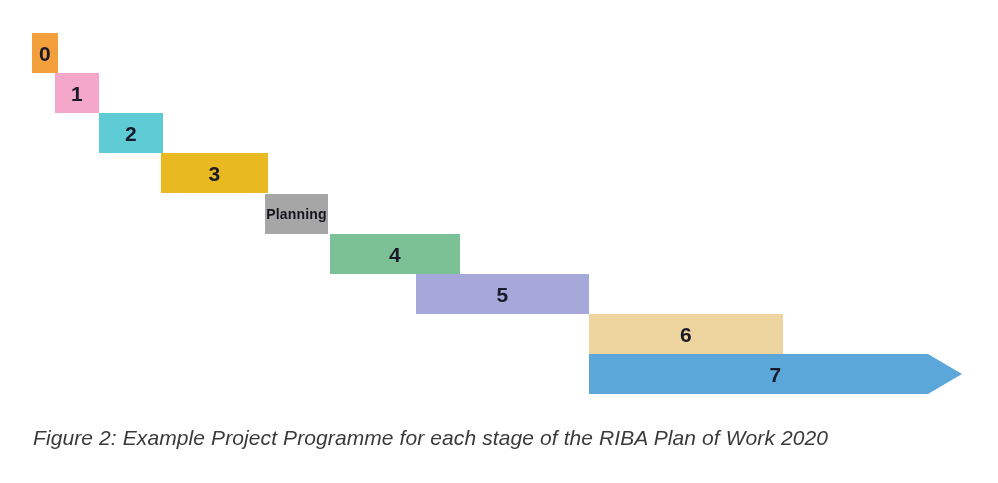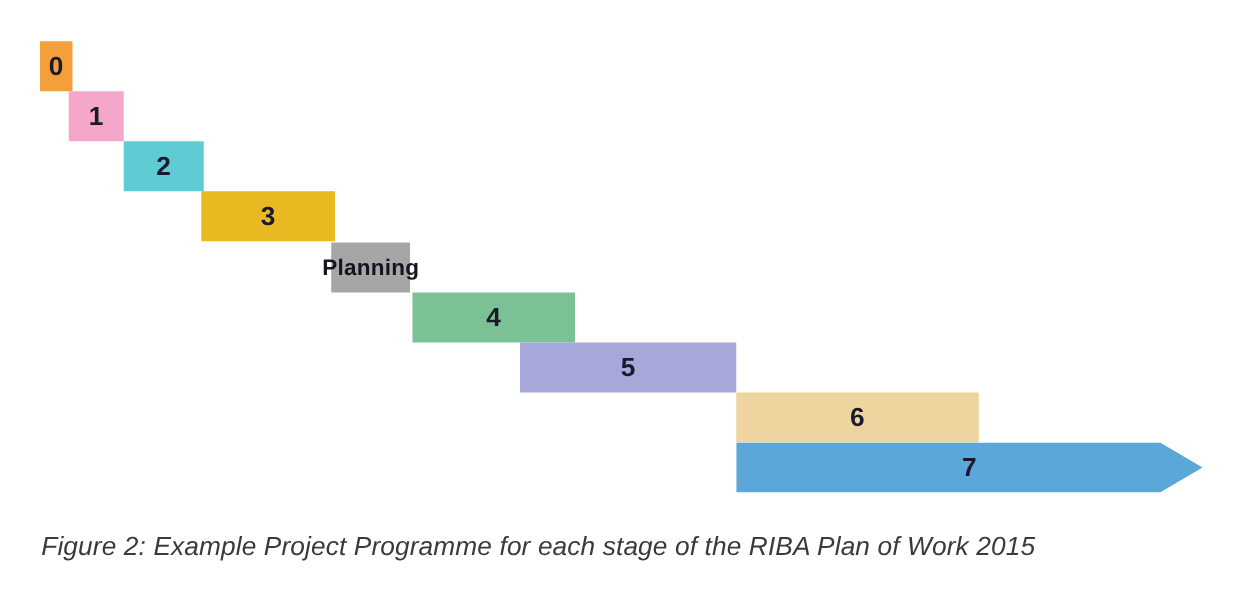--- a/index.html
+++ b/index.html
@@ -108,21 +108,21 @@
 
     <div class="gantt-bar" style="left: 99px; top: 113px; width: 64px; height: 40px; background: rgb(95, 203, 212);">
       <span class="bar-label" style="font-size: 21px; color: rgb(26, 26, 43);">2</span>
     </div>
 
     <div class="gantt-bar" style="left: 161px; top: 153px; width: 107px; height: 40px; background: rgb(232, 185, 32);">
       <span class="bar-label" style="font-size: 21px; color: rgb(26, 26, 43);">3</span>
     </div>
 
     <div class="gantt-bar small-label" style="left: 265px; top: 194px; width: 63px; height: 40px; background: rgb(166, 166, 166);">
-      <span class="bar-label" style="font-size: 18px; color: rgb(21, 21, 31);">Planning</span>
+      <span class="bar-label" style="font-size: 14px; color: rgb(21, 21, 31);">Planning</span>
     </div>
 
     <div class="gantt-bar" style="left: 330px; top: 234px; width: 130px; height: 40px; background: rgb(124, 193, 150);">
       <span class="bar-label" style="font-size: 21px; color: rgb(26, 26, 43);">4</span>
     </div>
 
     <div class="gantt-bar" style="left: 416px; top: 274px; width: 173px; height: 40px; background: rgb(165, 168, 216);">
       <span class="bar-label" style="font-size: 21px; color: rgb(26, 26, 43);">5</span>
     </div>
 
@@ -132,15 +132,15 @@
 
     <div class="gantt-bar arrow-bar" style="left: 589px; top: 354px; width: 373px; height: 40px;">
       <svg class="arrow-svg" preserveAspectRatio="none" viewBox="0 0 373 40">
         <polygon points="0,0 339,0 373,20 339,40 0,40" fill="#5ba7da"></polygon>
       </svg>
       <span class="bar-label" style="font-size: 21px; color: rgb(26, 26, 43);">7</span>
     </div>
 
   </div>
 
-  <div id="figure-caption">Figure 2: Example Project Programme for each stage of the RIBA Plan of Work 2015</div>
+  <div id="figure-caption">Figure 2: Example Project Programme for each stage of the RIBA Plan of Work 2020</div>
 
 </div>
 
 </body></html>

